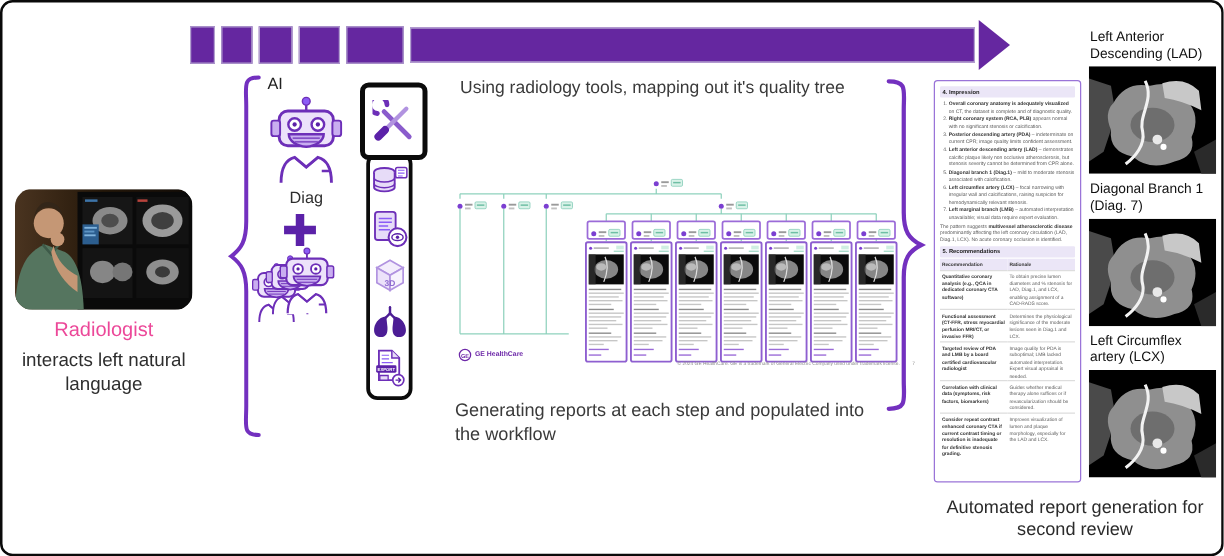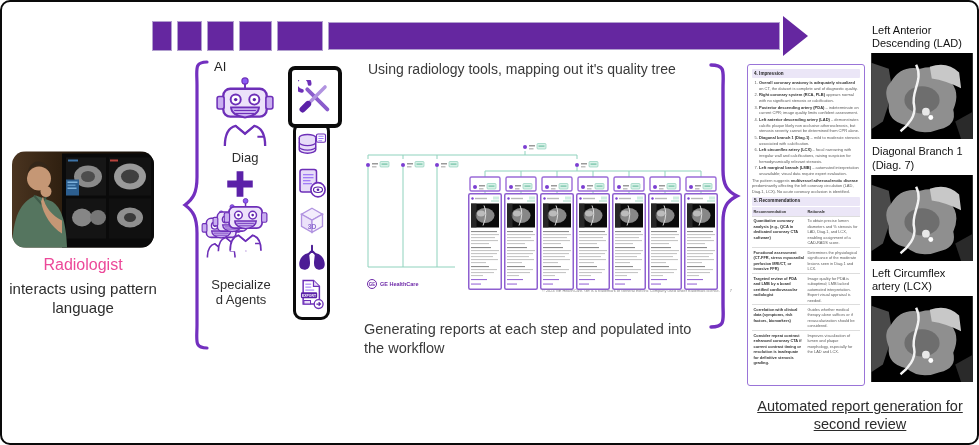--- a/index.html
+++ b/index.html
@@ -56,21 +56,21 @@
   .report th{background:#ebe6f7;text-align:left;padding:1.5px;font-weight:bold;color:#333;}
   .report td{padding:1.5px;border-top:0.5px solid #ddd;vertical-align:top;}
   .report td.rec{font-weight:bold;color:#333;}
 
   
   .findings{position:absolute;left:868px;top:20px;width:106px;}
   .finding{margin-bottom:6px;}
   .finding-label{font-size:11px;color:#111;line-height:1.2;margin:2px 0 3px 2px;}
   .finding svg{display:block;}
 
-  .caption-result{position:absolute;left:740px;top:395px;width:236px;text-align:center;font-size:14.5px;color:#2b2b2b;line-height:1.25;text-decoration:underline;}
+  .caption-result{position:absolute;left:740px;top:395px;width:236px;text-align:center;font-size:14.5px;color:#2b2b2b;line-height:1.25;}
 </style>
 </head>
 <body>
 
 <svg width="0" height="0" style="position:absolute" aria-hidden="true">
   <defs>
     <g id="robot">
       <line x1="40" y1="8" x2="40" y2="18" stroke="#6d2fb8" stroke-width="2.5"></line>
       <circle cx="40" cy="6" r="4" fill="#8b5cf6" stroke="#6d2fb8" stroke-width="1.5"></circle>
       <rect x="12" y="16" width="56" height="36" rx="9" fill="#ece2fa" stroke="#6d2fb8" stroke-width="3"></rect>
@@ -179,43 +179,39 @@
         <rect x="56" y="8" width="10" height="2" fill="#3d74a8"></rect>
       <path d="M0,96 C1,66 8,50 24,44 L40,50 C50,56 54,72 55,96 Z" fill="#55755f"></path>
       <circle cx="27" cy="27" r="12" fill="#c59775"></circle>
       <path d="M15,26 a12,12 0 0 1 23,-5 c-1,-7 -6,-11 -12,-11 -7,0 -11,8 -11,16 z" fill="#332619"></path>
       <path d="M22,44 l7,8 7,-9" stroke="#3e5a49" stroke-width="2" fill="none"></path>
       <circle cx="34" cy="40" r="5.5" fill="#c59775"></circle>
       <path d="M31,45 C33,56 40,64 50,69 L50,82 C40,76 31,63 29,50 Z" fill="#c59775"></path>
     </svg>
   </div>
   <div class="photo-caption-title">Radiologist</div>
-  <div class="photo-caption-sub">interacts using pattern language</div>
+  <div class="photo-caption-sub">interacts left natural language</div>
 
   <svg class="brace" style="left:178px;top:57px" width="30" height="292" viewBox="0 0 30 292">
     <path d="M27,3 C14,3 17,10 17,26 L17,118 C17,134 13,140 5,146 C13,152 17,158 17,174 L17,266 C17,282 14,289 27,289" fill="none" stroke="#7330bf" stroke-width="3.2" stroke-linecap="round"></path>
   </svg>
 
   <div class="ai-label">AI</div>
   <svg class="agent-robot" width="62" height="72" viewBox="0 0 80 92">
       <use href="#robot"></use>
     </svg>
   <div class="agent-label">Diag</div>
   <svg class="plus-icon" width="34" height="34" viewBox="0 0 40 40">
     <path d="M16,5 h8 v11 h11 v8 h-11 v11 h-8 v-11 h-11 v-8 h11 z" fill="#5b21a8"></path>
   </svg>
   <svg class="specialized-robots" width="78" height="78" viewBox="0 0 100 94">
     <use href="#robot" transform="translate(0,16) scale(0.68)"></use>
     <use href="#robot" transform="translate(14,8) scale(0.68)"></use>
     <use href="#robot" transform="translate(28,0) scale(0.76)"></use>
   </svg>
-  <div class="specialized-label">
-    <div>Specialize</div>
-    <div>d Agents</div>
-  </div>
 
   <div class="tool-box-top">
     <svg width="34" height="34" viewBox="0 0 44 44">
       <path d="M5,14 A9,9 0 1 1 15,5" fill="none" stroke="#6d2fb8" stroke-width="5" stroke-linecap="round"></path>
       <line x1="12" y1="12" x2="38" y2="38" stroke="#8a5ccc" stroke-width="5" stroke-linecap="round"></line>
       <line x1="35" y1="9" x2="14" y2="30" stroke="#b193e0" stroke-width="4.5" stroke-linecap="round"></line>
       <line x1="13" y1="31" x2="6" y2="38" stroke="#5b21a8" stroke-width="8" stroke-linecap="round"></line>
     </svg>
   </div>
   <div class="tool-box-main">

